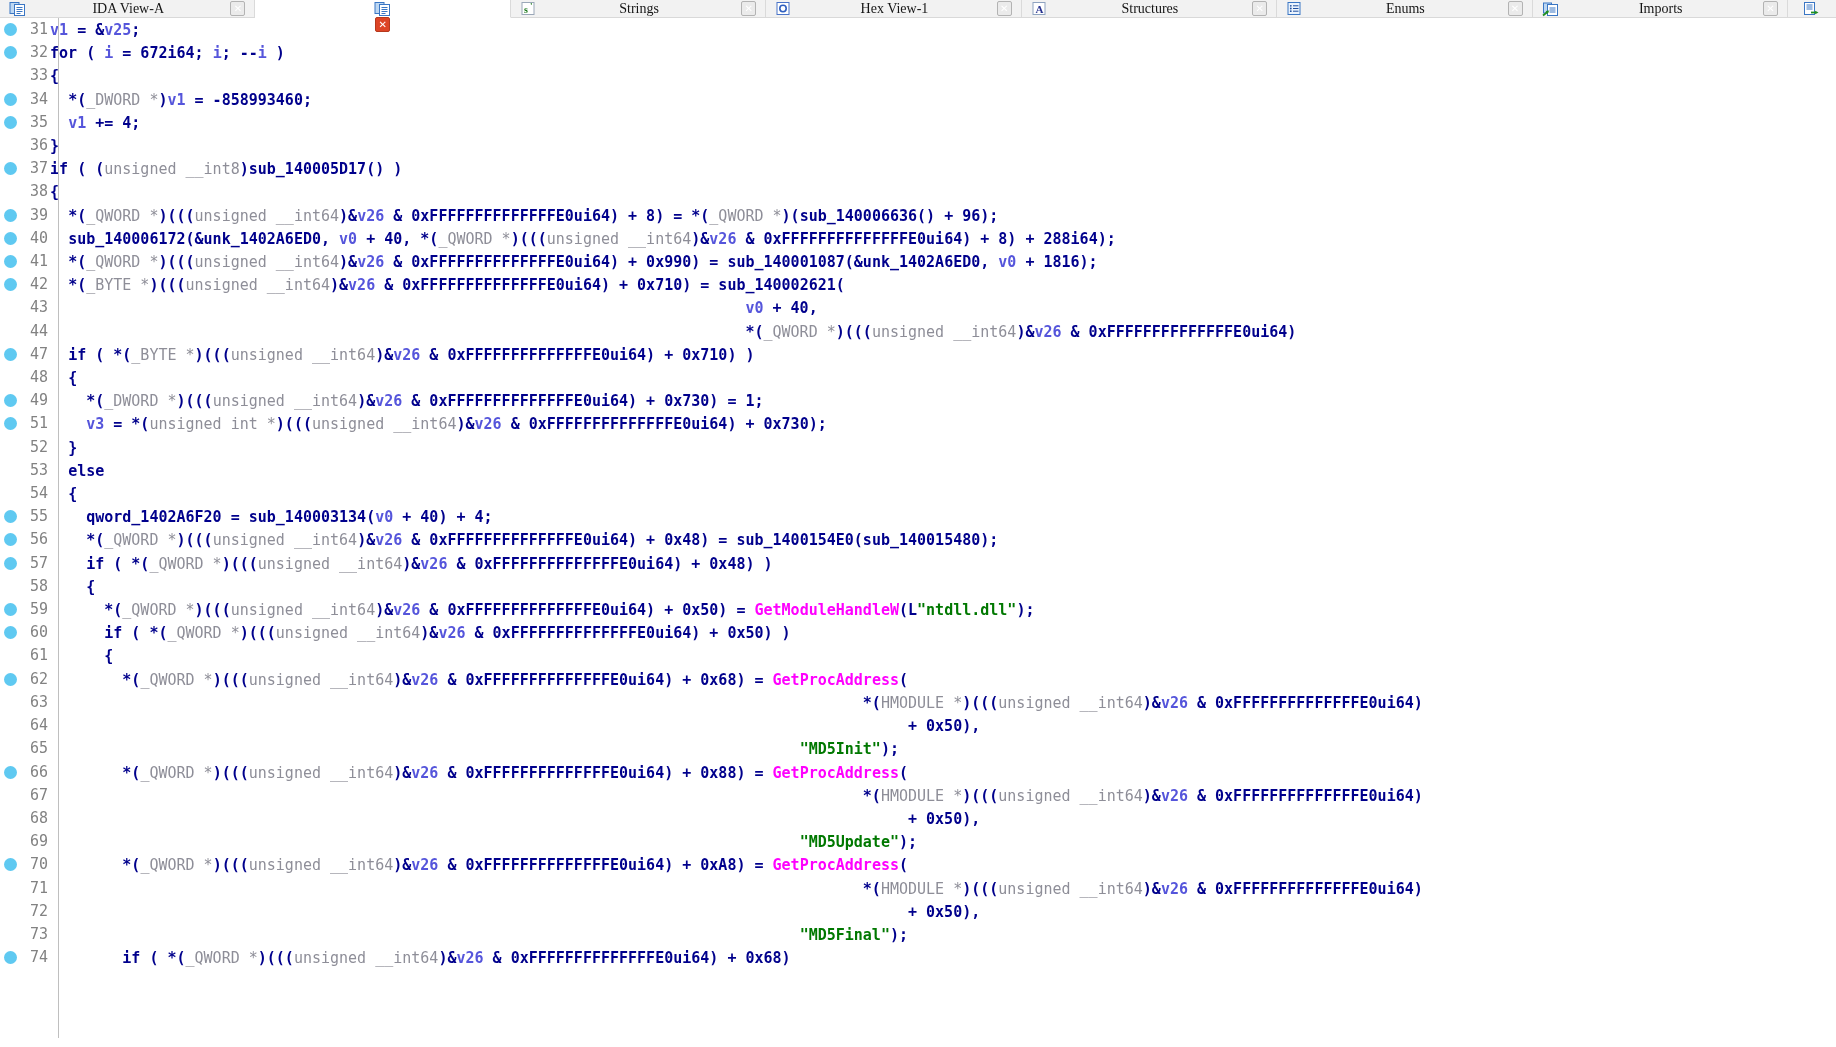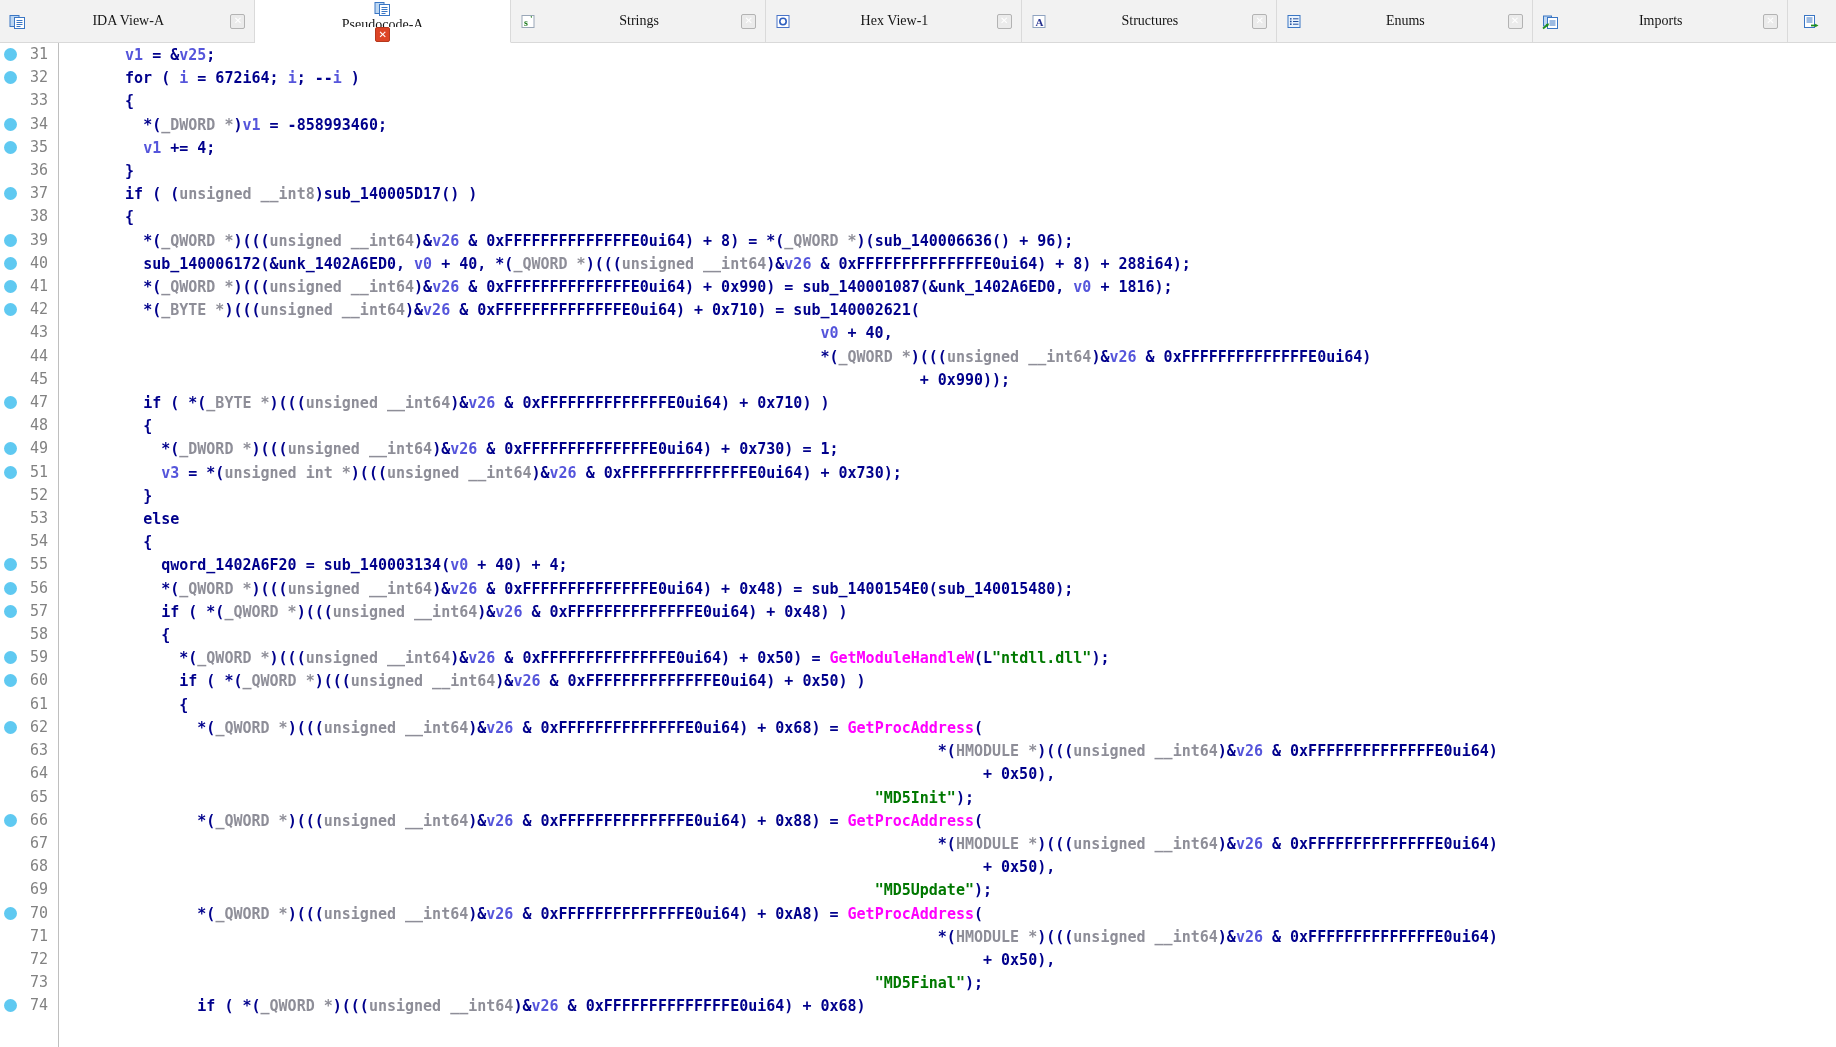--- a/index.html
+++ b/index.html
@@ -2,21 +2,21 @@
 <html style="--default-code: #00008C; --variable: #5555DB; --type: #8E8E98; --import-func: #FF00FF; --string: #007800; --line-number: #828282; --breakpoint-dot: #5FC9F1; --current-line-bg: #E8E8E8; --tab-active-close: #DD4426;"><head>
 <meta charset="utf-8">
 <style>
   html,body{margin:0;padding:0;}
   body{
     width:1836px;height:1047px;overflow:hidden;background:#ffffff;
     font-family:"Liberation Sans", sans-serif;
   }
   
   .tabbar{
-    display:flex;height:43px;box-sizing:border-box;
+    display:flex;height:18px;box-sizing:border-box;
     background:#f2f2f2;border-bottom:1px solid #d9d9d9;
   }
   .tab{
     flex:1 1 0;display:flex;align-items:center;box-sizing:border-box;
     padding:0 9px;border-right:1px solid #dadada;position:relative;
     background:#f2f2f2;cursor:default;
     font-family:"Liberation Serif","DejaVu Serif",serif;font-size:14px;color:#151515;
   }
   .tab.active{background:#ffffff;border-bottom:1px solid #ffffff;margin-bottom:-1px;z-index:2;flex-direction:column;}
   .tab.stub{flex:0 0 48px;justify-content:center;border-right:none;}
@@ -29,38 +29,38 @@
     font-size:10px;font-weight:bold;line-height:1;
     background:#ebebeb;border:1px solid #b3b3b3;color:#ffffff;
     font-family:"DejaVu Sans",sans-serif;
   }
   .tab-close.red{background:var(--tab-active-close,#dd4426);border-color:#b5381d;color:#fff;}
   
   .editor{position:relative;height:1020px;overflow:hidden;background:#fff;}
   .gutter-sep{position:absolute;left:58px;top:0;bottom:0;width:1px;background:#bfbfbf;z-index:1;}
   .row{
     position:relative;height:23.205px;line-height:23.205px;
-    padding-left:107px;white-space:pre;box-sizing:border-box;
+    padding-left:32px;white-space:pre;box-sizing:border-box;
   }
   .row.hl{background:linear-gradient(to right,#ffffff 0,#ffffff 59px,var(--current-line-bg,#e8e8e8) 59px);}
   .dot{
     position:absolute;left:4px;top:5px;width:13px;height:13px;border-radius:50%;
     background:var(--breakpoint-dot,#5fc9f1);
   }
   .lnum{
     position:absolute;left:0;top:0;width:48px;text-align:right;
     font:15px/23.205px "DejaVu Sans Mono",monospace;color:var(--line-number,#828282);
   }
   .ltext{
     font:bold 15px/23.205px "DejaVu Sans Mono",monospace;
     color:var(--default-code,#00008c);white-space:pre;
   }
   .tk-p{color:var(--default-code,#00008c);}
   .tk-v{color:var(--variable,#5555db);}
-  .tk-t{color:var(--type,#8e8e98);font-weight:bold;margin-top:32px;}
+  .tk-t{color:var(--type,#8e8e98);font-weight:normal;margin-top:32px;}
   .tk-i{color:var(--import-func,#ff00ff);}
   .tk-s{color:var(--string,#007800);}
   .caret{
     display:inline-block;width:2px;height:16px;background:#000;
     vertical-align:-3px;margin-left:5px;
   }
 </style>
 </head>
 <body>
 
@@ -166,21 +166,20 @@
       <div class="row"><span class="dot"></span><span class="lnum">35</span><span class="ltext">    <span class="tk-v">v1</span><span class="tk-p"> += 4;</span></span></div>
       <div class="row"><span class="lnum">36</span><span class="ltext">  <span class="tk-p">}</span></span></div>
       <div class="row"><span class="dot"></span><span class="lnum">37</span><span class="ltext">  <span class="tk-p">if ( (</span><span class="tk-t">unsigned __int8</span><span class="tk-p">)sub_140005D17() )</span></span></div>
       <div class="row"><span class="lnum">38</span><span class="ltext">  <span class="tk-p">{</span></span></div>
       <div class="row"><span class="dot"></span><span class="lnum">39</span><span class="ltext">    <span class="tk-p">*(</span><span class="tk-t">_QWORD *</span><span class="tk-p">)(((</span><span class="tk-t">unsigned __int64</span><span class="tk-p">)&amp;</span><span class="tk-v">v26</span><span class="tk-p"> &amp; 0xFFFFFFFFFFFFFFE0ui64) + 8) = *(</span><span class="tk-t">_QWORD *</span><span class="tk-p">)(sub_140006636() + 96);</span></span></div>
       <div class="row"><span class="dot"></span><span class="lnum">40</span><span class="ltext">    <span class="tk-p">sub_140006172(&amp;unk_1402A6ED0, </span><span class="tk-v">v0</span><span class="tk-p"> + 40, *(</span><span class="tk-t">_QWORD *</span><span class="tk-p">)(((</span><span class="tk-t">unsigned __int64</span><span class="tk-p">)&amp;</span><span class="tk-v">v26</span><span class="tk-p"> &amp; 0xFFFFFFFFFFFFFFE0ui64) + 8) + 288i64);</span></span></div>
       <div class="row"><span class="dot"></span><span class="lnum">41</span><span class="ltext">    <span class="tk-p">*(</span><span class="tk-t">_QWORD *</span><span class="tk-p">)(((</span><span class="tk-t">unsigned __int64</span><span class="tk-p">)&amp;</span><span class="tk-v">v26</span><span class="tk-p"> &amp; 0xFFFFFFFFFFFFFFE0ui64) + 0x990) = sub_140001087(&amp;unk_1402A6ED0, </span><span class="tk-v">v0</span><span class="tk-p"> + 1816);</span></span></div>
       <div class="row"><span class="dot"></span><span class="lnum">42</span><span class="ltext">    <span class="tk-p">*(</span><span class="tk-t">_BYTE *</span><span class="tk-p">)(((</span><span class="tk-t">unsigned __int64</span><span class="tk-p">)&amp;</span><span class="tk-v">v26</span><span class="tk-p"> &amp; 0xFFFFFFFFFFFFFFE0ui64) + 0x710) = sub_140002621(</span></span></div>
       <div class="row"><span class="lnum">43</span><span class="ltext">                                                                               <span class="tk-v">v0</span><span class="tk-p"> + 40,</span></span></div>
       <div class="row"><span class="lnum">44</span><span class="ltext">                                                                               <span class="tk-p">*(</span><span class="tk-t">_QWORD *</span><span class="tk-p">)(((</span><span class="tk-t">unsigned __int64</span><span class="tk-p">)&amp;</span><span class="tk-v">v26</span><span class="tk-p"> &amp; 0xFFFFFFFFFFFFFFE0ui64)</span></span></div>
-      <div class="row"><span class="lnum">45</span><span class="ltext">                                                                                          <span class="tk-p">+ 0x990));</span></span></div>
       <div class="row"><span class="dot"></span><span class="lnum">47</span><span class="ltext">    <span class="tk-p">if ( *(</span><span class="tk-t">_BYTE *</span><span class="tk-p">)(((</span><span class="tk-t">unsigned __int64</span><span class="tk-p">)&amp;</span><span class="tk-v">v26</span><span class="tk-p"> &amp; 0xFFFFFFFFFFFFFFE0ui64) + 0x710) )</span></span></div>
       <div class="row"><span class="lnum">48</span><span class="ltext">    <span class="tk-p">{</span></span></div>
       <div class="row"><span class="dot"></span><span class="lnum">49</span><span class="ltext">      <span class="tk-p">*(</span><span class="tk-t">_DWORD *</span><span class="tk-p">)(((</span><span class="tk-t">unsigned __int64</span><span class="tk-p">)&amp;</span><span class="tk-v">v26</span><span class="tk-p"> &amp; 0xFFFFFFFFFFFFFFE0ui64) + 0x730) = 1;</span></span></div>
       <div class="row"><span class="dot"></span><span class="lnum">51</span><span class="ltext">      <span class="tk-v">v3</span><span class="tk-p"> = *(</span><span class="tk-t">unsigned int *</span><span class="tk-p">)(((</span><span class="tk-t">unsigned __int64</span><span class="tk-p">)&amp;</span><span class="tk-v">v26</span><span class="tk-p"> &amp; 0xFFFFFFFFFFFFFFE0ui64) + 0x730);</span></span></div>
       <div class="row"><span class="lnum">52</span><span class="ltext">    <span class="tk-p">}</span></span></div>
       <div class="row"><span class="lnum">53</span><span class="ltext">    <span class="tk-p">else</span></span></div>
       <div class="row"><span class="lnum">54</span><span class="ltext">    <span class="tk-p">{</span></span></div>
       <div class="row"><span class="dot"></span><span class="lnum">55</span><span class="ltext">      <span class="tk-p">qword_1402A6F20 = sub_140003134(</span><span class="tk-v">v0</span><span class="tk-p"> + 40) + 4;</span></span></div>
       <div class="row"><span class="dot"></span><span class="lnum">56</span><span class="ltext">      <span class="tk-p">*(</span><span class="tk-t">_QWORD *</span><span class="tk-p">)(((</span><span class="tk-t">unsigned __int64</span><span class="tk-p">)&amp;</span><span class="tk-v">v26</span><span class="tk-p"> &amp; 0xFFFFFFFFFFFFFFE0ui64) + 0x48) = sub_1400154E0(sub_140015480);</span></span></div>
       <div class="row"><span class="dot"></span><span class="lnum">57</span><span class="ltext">      <span class="tk-p">if ( *(</span><span class="tk-t">_QWORD *</span><span class="tk-p">)(((</span><span class="tk-t">unsigned __int64</span><span class="tk-p">)&amp;</span><span class="tk-v">v26</span><span class="tk-p"> &amp; 0xFFFFFFFFFFFFFFE0ui64) + 0x48) )</span></span></div>

